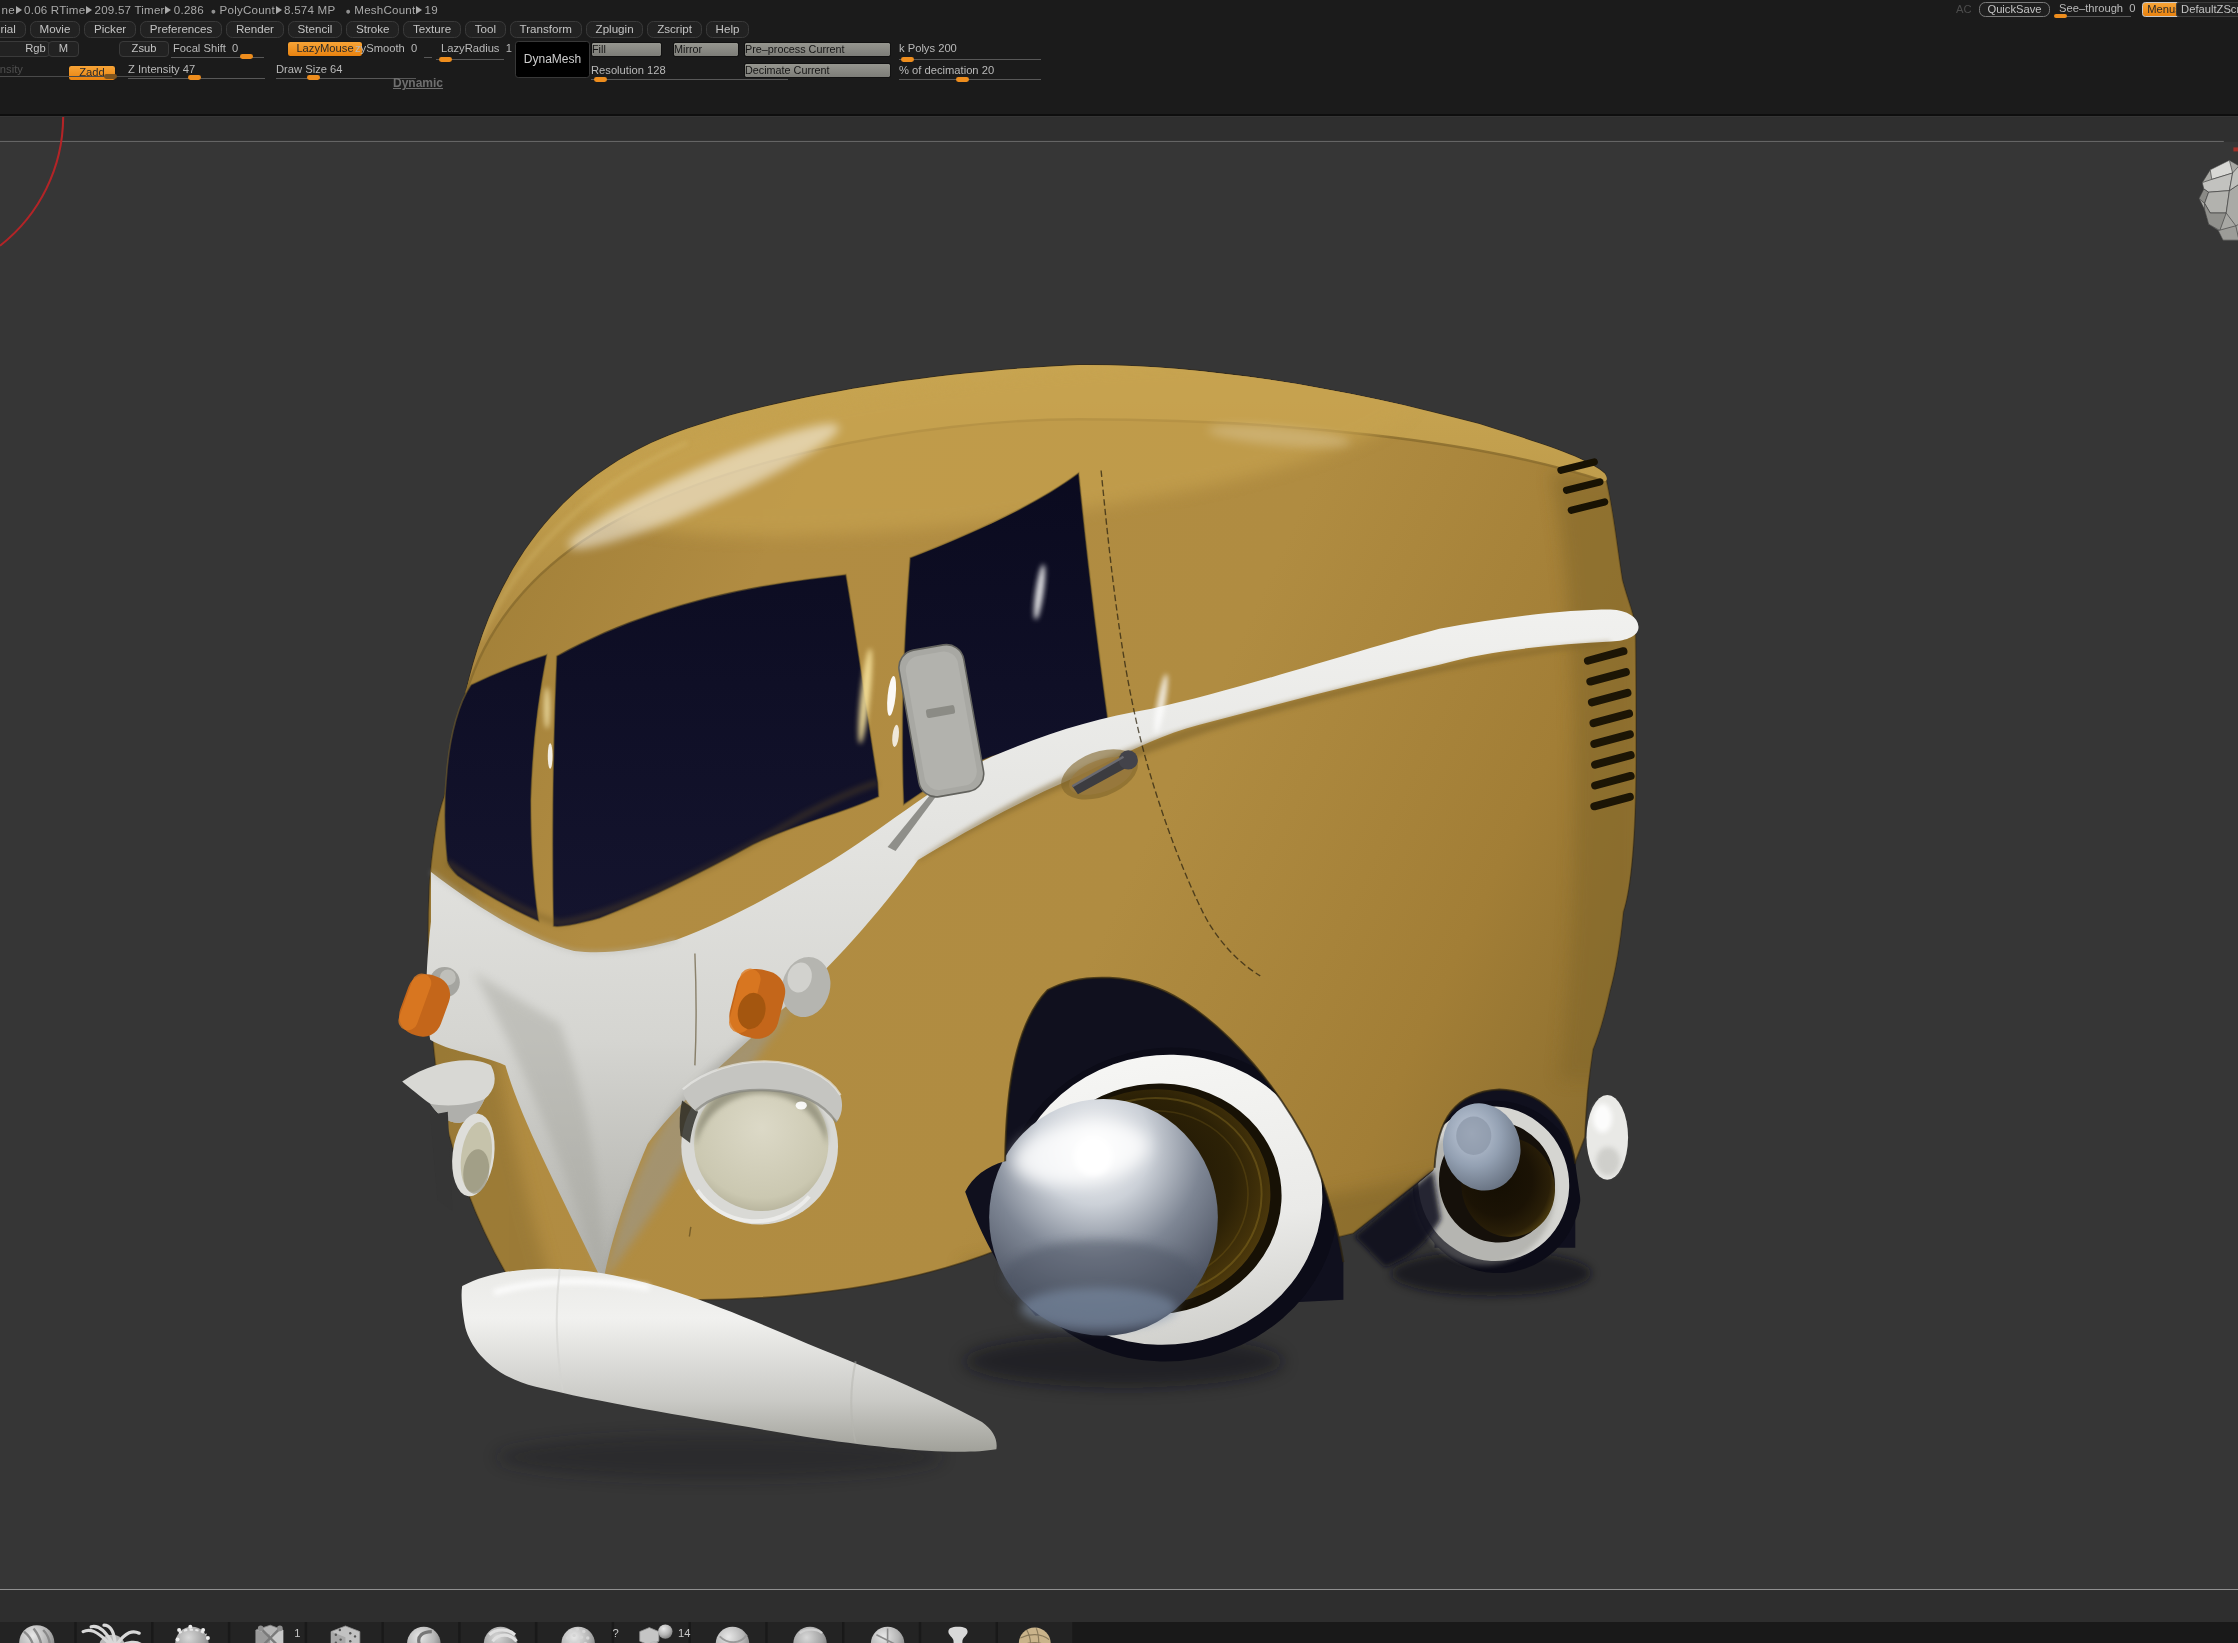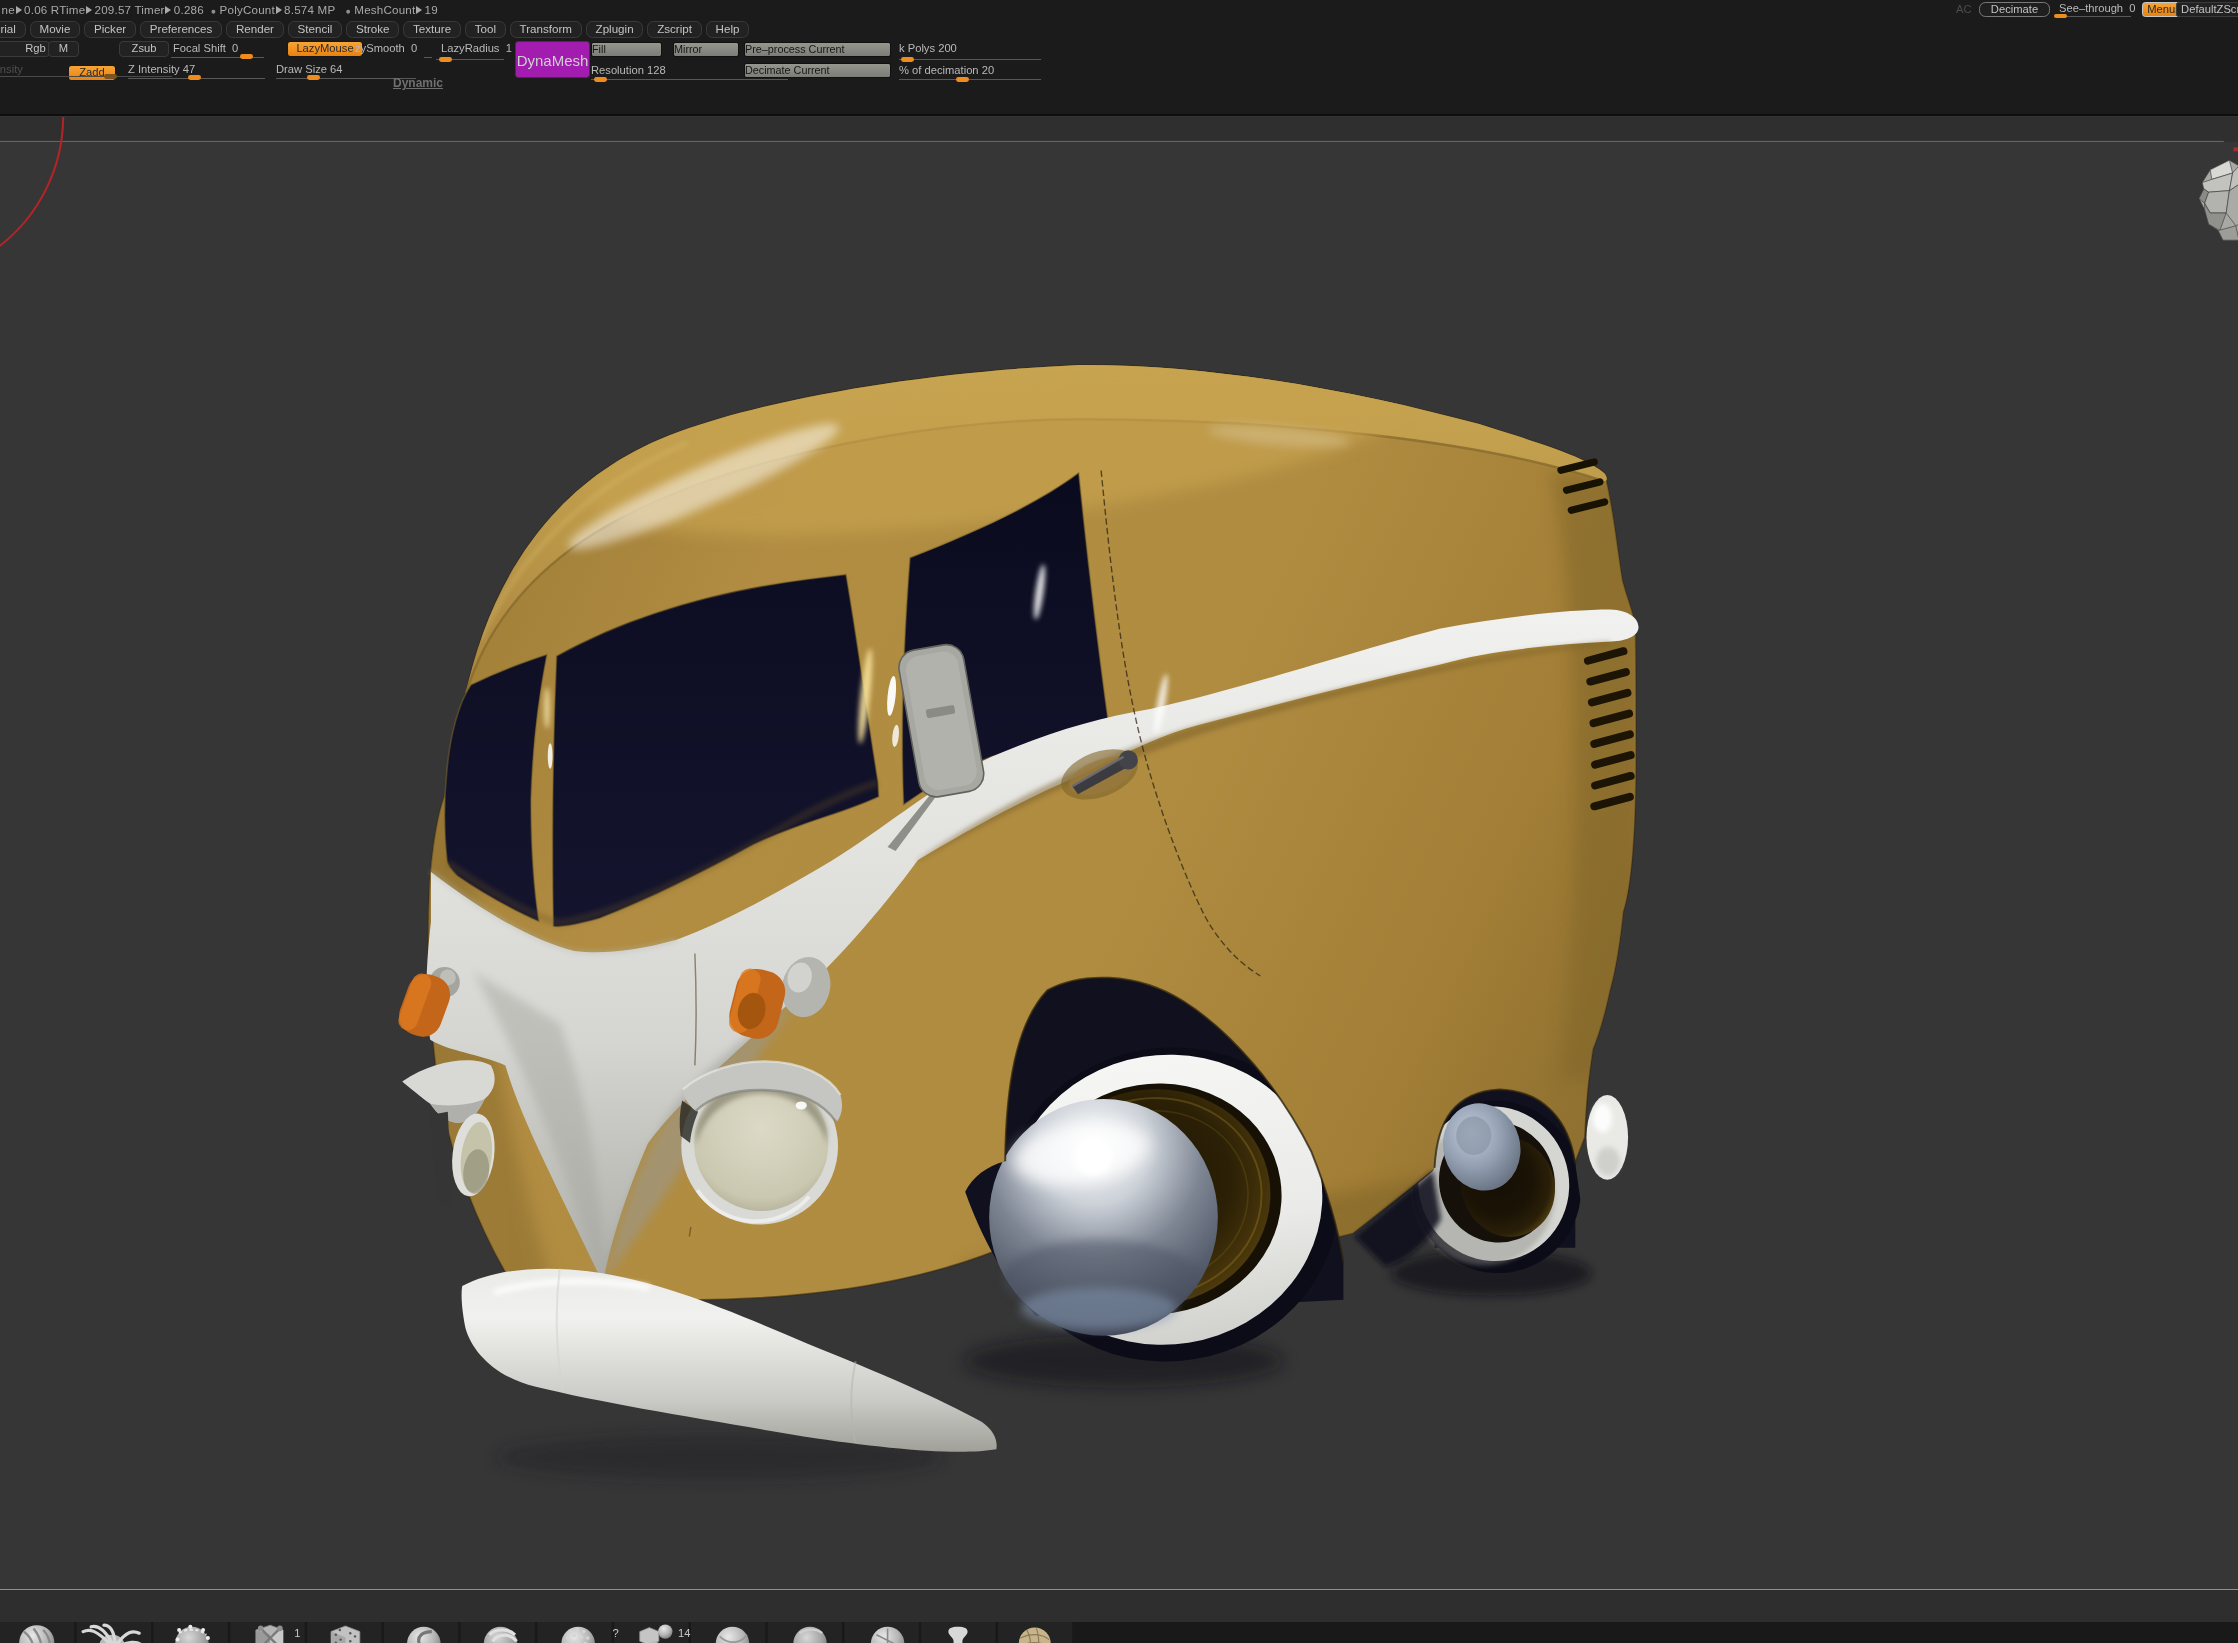--- a/index.html
+++ b/index.html
@@ -17,21 +17,21 @@
   .btn{position:absolute;height:13.6px;line-height:12.8px;text-align:center;color:#c3c3c3;font-size:11.2px;
        background:#222222;border:0.8px solid #3a3a3a;border-radius:4px;}
   .obtn{position:absolute;height:13.6px;line-height:12.8px;text-align:center;color:#2a2a2a;font-size:11.2px;
         background:linear-gradient(#f7a437,#e8820f);border:0.8px solid #181818;border-radius:3.2px;}
   .gbtn{position:absolute;height:12.8px;line-height:12px;color:#151515;font-size:10.8px;padding-left:0;
         background:linear-gradient(#96968f,#7d7d78);border:0.8px solid #111;border-radius:2.4px;}
   .lbl{position:absolute;color:#b9b9b9;font-size:11.2px;white-space:nowrap;}
   .dim{color:#4f4f4f;}
   .sline{position:absolute;height:0.8px;background:#585858;}
   .shandle{position:absolute;width:12.8px;height:4.8px;border-radius:2.4px;background:#ee8d1d;}
-  .panel{position:absolute;background:#a21caf;border:0.8px solid #383838;border-radius:3.2px;color:#cfcfcf;font-size:15px;}
+  .panel{position:absolute;background:#000000;border:0.8px solid #383838;border-radius:3.2px;color:#cfcfcf;font-size:12px;}
   
   #bsep{position:absolute;left:0;top:1589px;width:2239px;height:0.8px;background:#8f8f8f;}
   #bstrip{position:absolute;left:0;top:1590px;width:2239px;height:32px;background:#2e2e2e;}
   #bbar{position:absolute;left:0;top:1622px;width:2239px;height:21.6px;background:#191919;}
 </style>
 </head>
 <body>
 
 <div id="topbar"></div>
 <div id="topline"></div>
@@ -77,21 +77,21 @@
 <div class="lbl" style="left:393px;top:76px;color:#6f6f6f;font-size:12px;font-weight:bold;text-decoration:underline;">Dynamic</div>
 <div class="lbl" style="left:591px;top:64px;">Resolution 128</div>
 <div class="sline" style="left:591px;top:79px;width:197px;"></div>
 <div class="shandle" style="left:594px;top:77px;"></div>
 <div class="gbtn" style="left:744px;top:63px;width:145px;">Decimate Current</div>
 <div class="lbl" style="left:899px;top:64px;">% of decimation 20</div>
 <div class="sline" style="left:899px;top:79px;width:142px;"></div>
 <div class="shandle" style="left:956px;top:77px;"></div>
 
 <div class="lbl" style="left:1956px;top:3.2px;color:#4c4c4c;">AC</div>
-<div class="btn" style="left:1979px;top:1.6px;width:69px;border:0.8px solid #7a7a7a;border-radius:6.4px;background:#1f1f1f;">Decimate</div>
+<div class="btn" style="left:1979px;top:1.6px;width:69px;border:0.8px solid #7a7a7a;border-radius:6.4px;background:#1f1f1f;">QuickSave</div>
 <div class="lbl" style="left:2059px;top:2.4px;">See–through&nbsp; 0</div>
 <div class="sline" style="left:2055px;top:16px;width:76px;"></div>
 <div class="shandle" style="left:2054px;top:13.6px;"></div>
 <div class="obtn" style="left:2142px;top:1.6px;width:42px;border:0.8px solid #c9c9c9;">Menus</div>
 <div class="btn" style="left:2176px;top:1.6px;width:76px;border-radius:2.4px;">DefaultZScrip</div>
 
 <svg class="abs" style="left:0;top:117px;" width="2239" height="1473" viewBox="0 146 2800 1842">
 <defs>
   <linearGradient id="gBody" x1="500" y1="700" x2="2000" y2="1400" gradientUnits="userSpaceOnUse">
     <stop offset="0" stop-color="#9d7c35"></stop>

